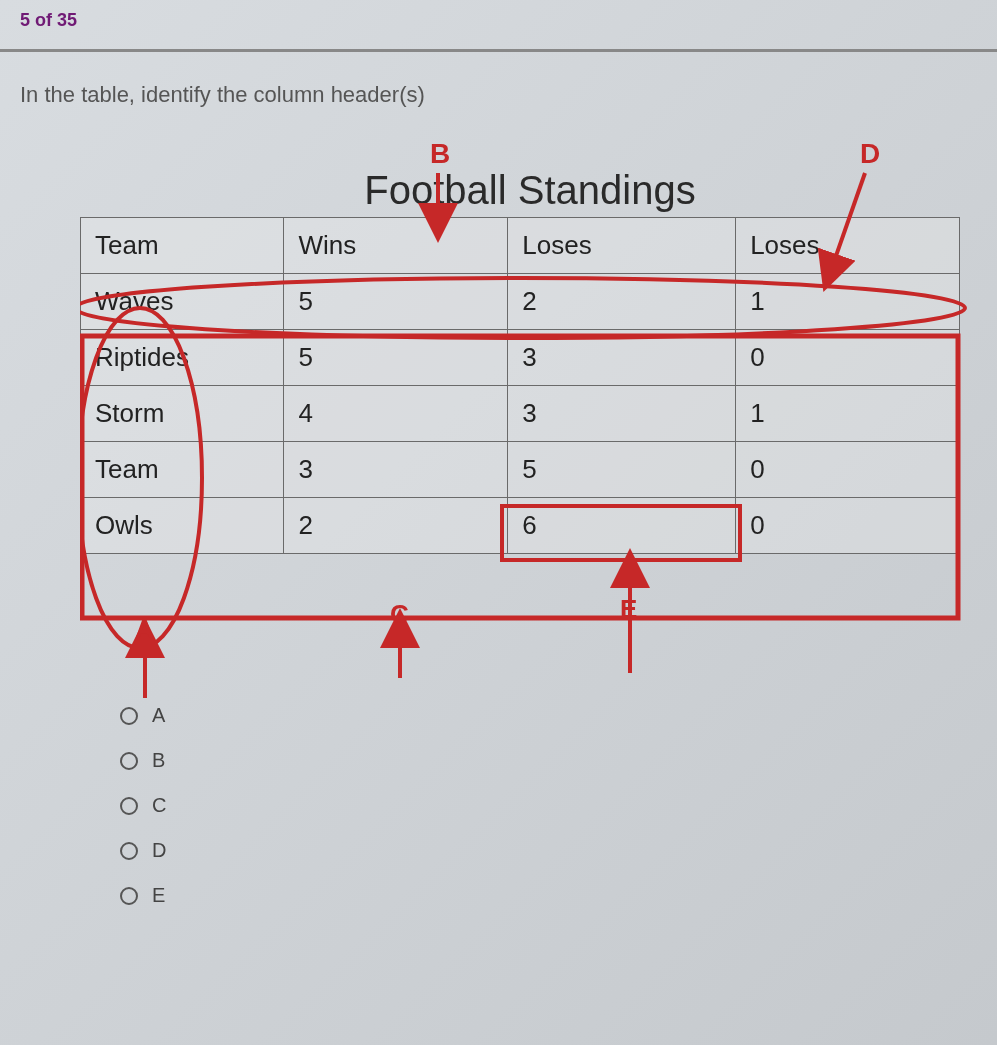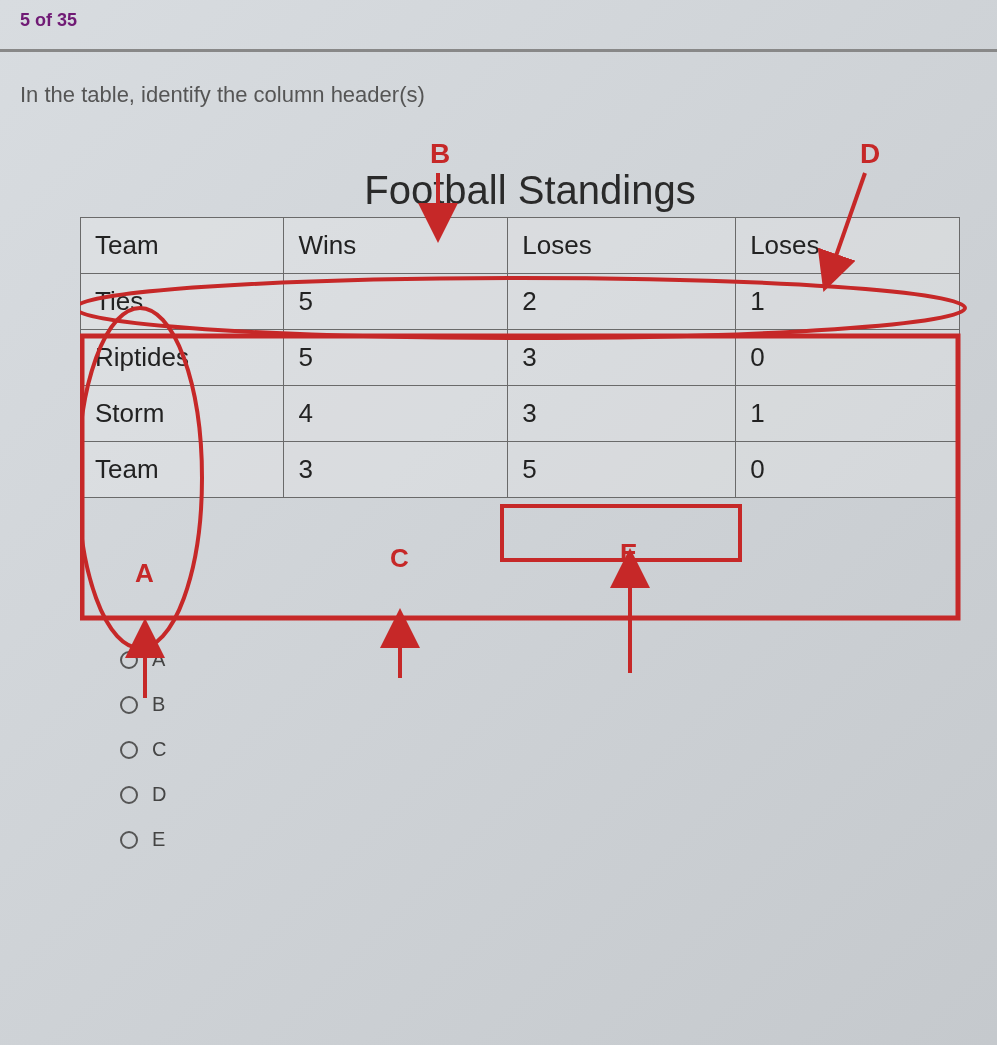--- a/index.html
+++ b/index.html
@@ -136,41 +136,47 @@
     <thead>
       <tr>
         <th class="col-team">Team</th>
         <th class="col-w">Wins</th>
         <th class="col-l">Loses</th>
         <th class="col-t">Loses</th>
       </tr>
     </thead>
     <tbody>
       <tr>
-        <td>Ties</td>
+        <td>Waves</td>
         <td>5</td>
         <td>2</td>
         <td>1</td>
       </tr>
       <tr>
         <td>Riptides</td>
         <td>5</td>
         <td>3</td>
         <td>0</td>
       </tr>
       <tr>
         <td>Storm</td>
         <td>4</td>
         <td>3</td>
         <td>1</td>
       </tr>
       <tr>
         <td>Team</td>
         <td>3</td>
         <td>5</td>
+        <td>0</td>
+      </tr>
+      <tr>
+        <td>Owls</td>
+        <td>2</td>
+        <td>6</td>
         <td>0</td>
       </tr>
     </tbody>
   </table>
 
   <svg class="annotations" width="900" height="560">
     <defs>
       <marker id="arrowhead" markerWidth="10" markerHeight="10" refX="5" refY="5" orient="auto">
         <polygon points="0,0 10,5 0,10" fill="#c62828"></polygon>
       </marker>

